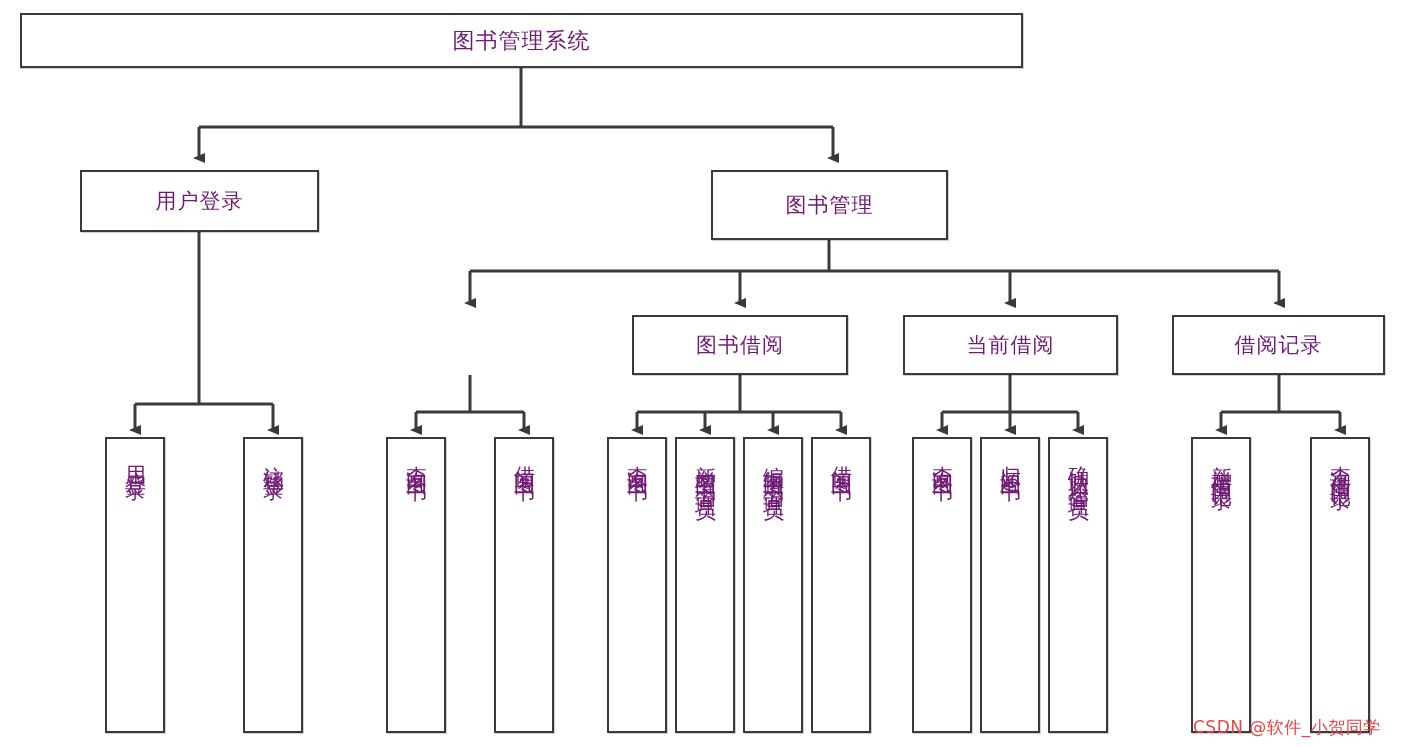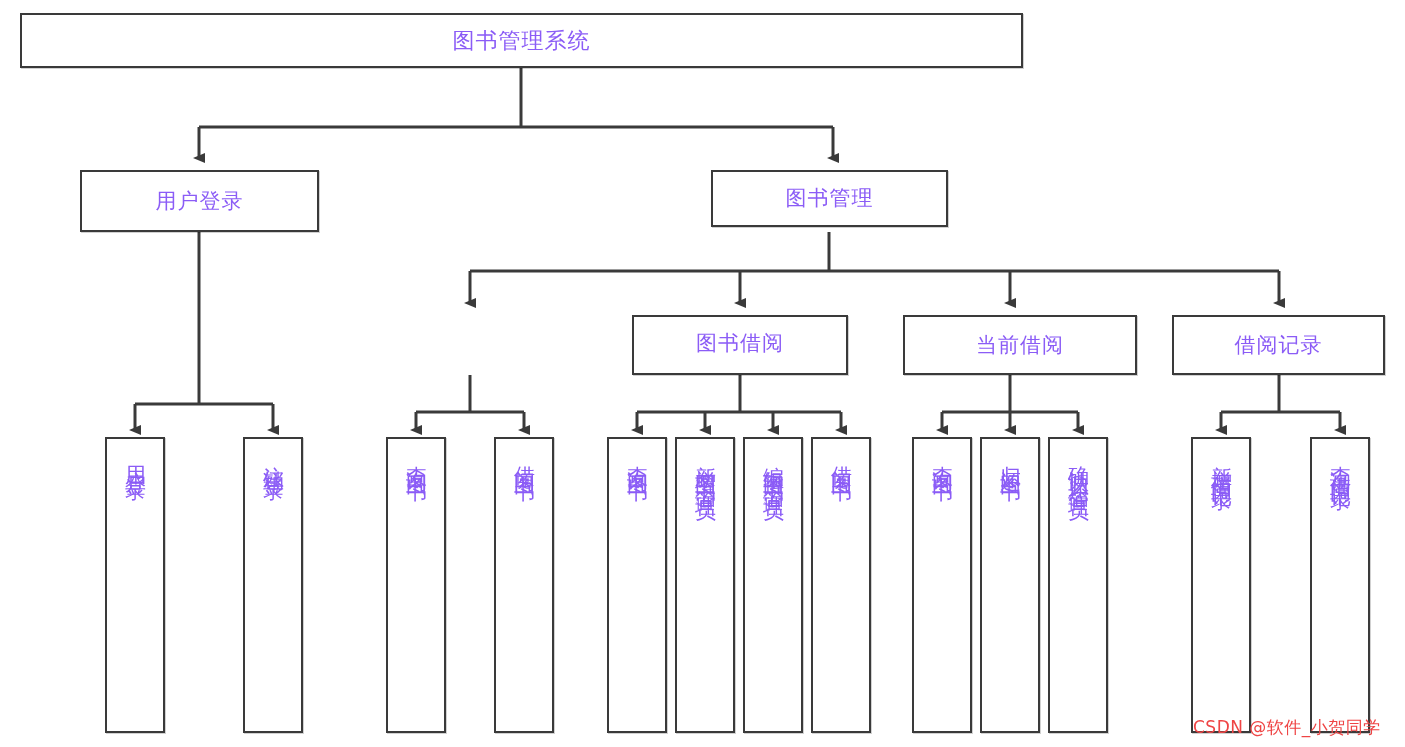--- a/index.html
+++ b/index.html
@@ -26,21 +26,21 @@
     pointer-events: none;
   }
   .node {
     position: absolute;
     box-sizing: border-box;
     border: 2px solid #3a3a3a;
     background: #ffffff;
     display: flex;
     align-items: center;
     justify-content: center;
-    color: #8b5cf6;
+    color: #701a75;
     box-shadow: 1px 1px 0 rgba(0,0,0,0.18);
   }
   .node .label {
     letter-spacing: 1px;
     line-height: 1.18;
     white-space: pre;
   }
   .node.horiz .label {
     font-size: 21px;
   }
@@ -124,28 +124,28 @@
     </g>
   </svg>
 
   <div class="node root horiz" style="left:20px; top:13px; width:1003px; height:55px;">
     <span class="label">图书管理系统</span>
   </div>
 
   <div class="node horiz" style="left:80px; top:170px; width:239px; height:62px;">
     <span class="label">用户登录</span>
   </div>
-  <div class="node horiz" style="left:711px; top:170px; width:237px; height:57px;">
+  <div class="node horiz" style="left:711px; top:170px; width:237px; height:70px;">
     <span class="label">图书管理</span>
   </div>
 
-  <div class="node horiz" style="left:632px; top:315px; width:216px; height:60px;font-family:Liberation Mono, monospace;">
+  <div class="node horiz" style="left:632px; top:315px; width:216px; height:60px;">
     <span class="label">图书借阅</span>
   </div>
-  <div class="node horiz" style="left:903px; top:315px; width:234px; height:60px;">
+  <div class="node horiz" style="left:903px; top:315px; width:215px; height:60px;">
     <span class="label">当前借阅</span>
   </div>
   <div class="node horiz" style="left:1172px; top:315px; width:213px; height:60px;">
     <span class="label">借阅记录</span>
   </div>
 
   <div class="node vert" style="left:105px; top:437px; width:60px; height:296px;">
     <span class="label">用户登录</span>
   </div>
   <div class="node vert" style="left:243px; top:437px; width:60px; height:296px;">

